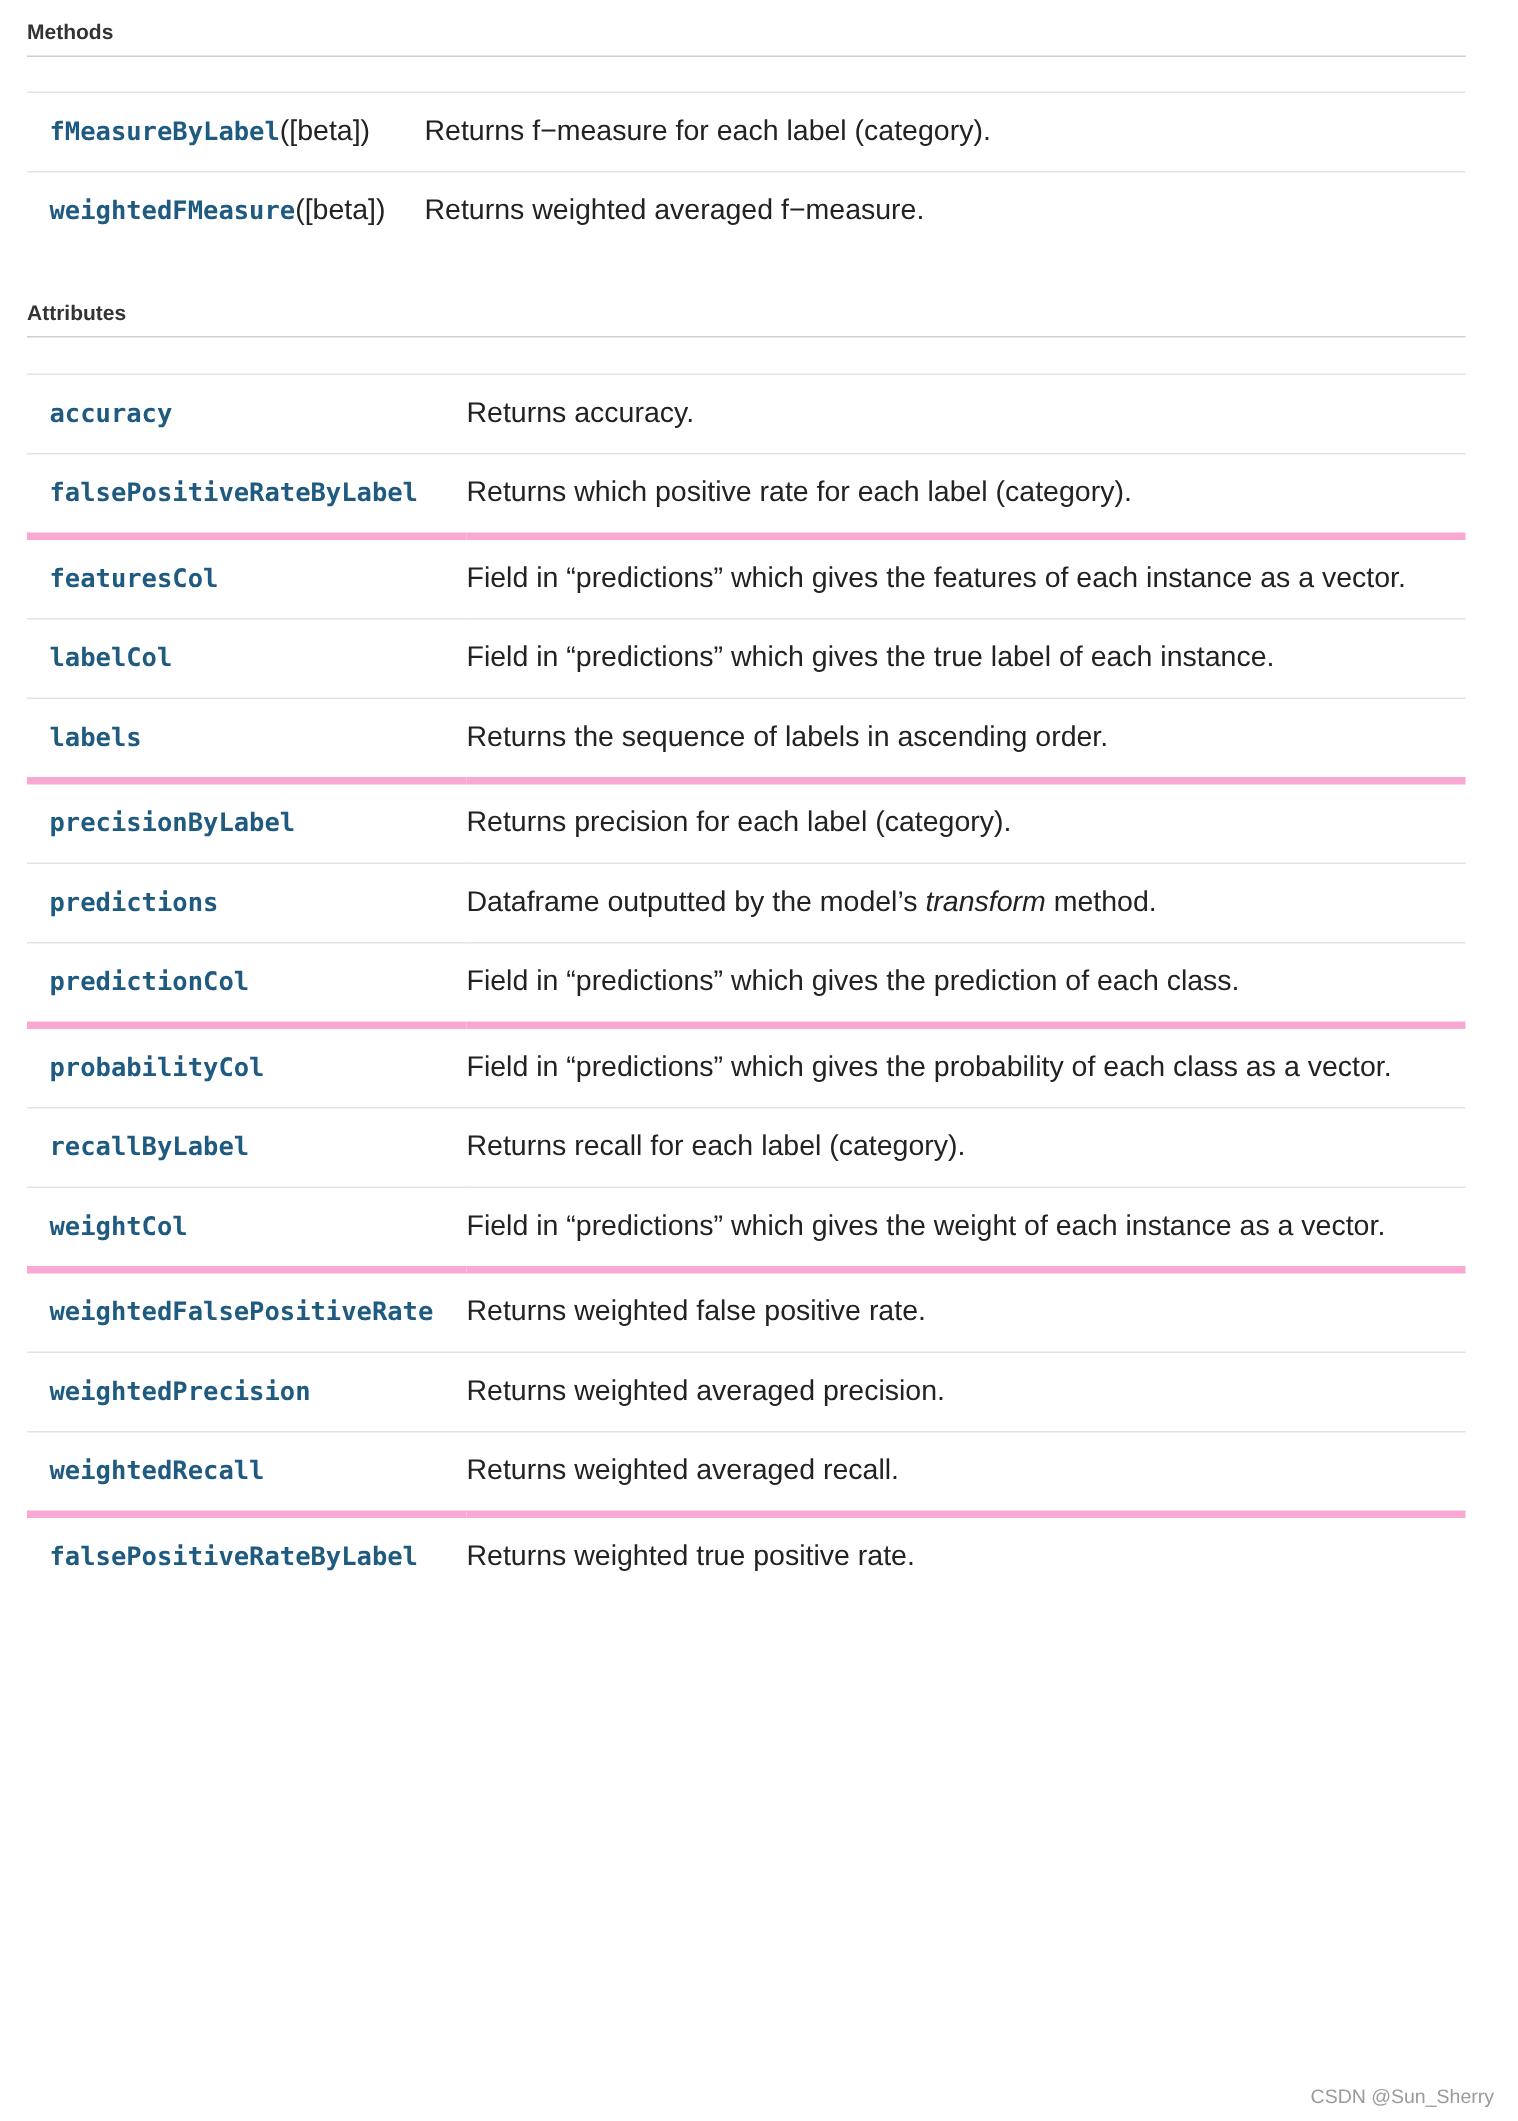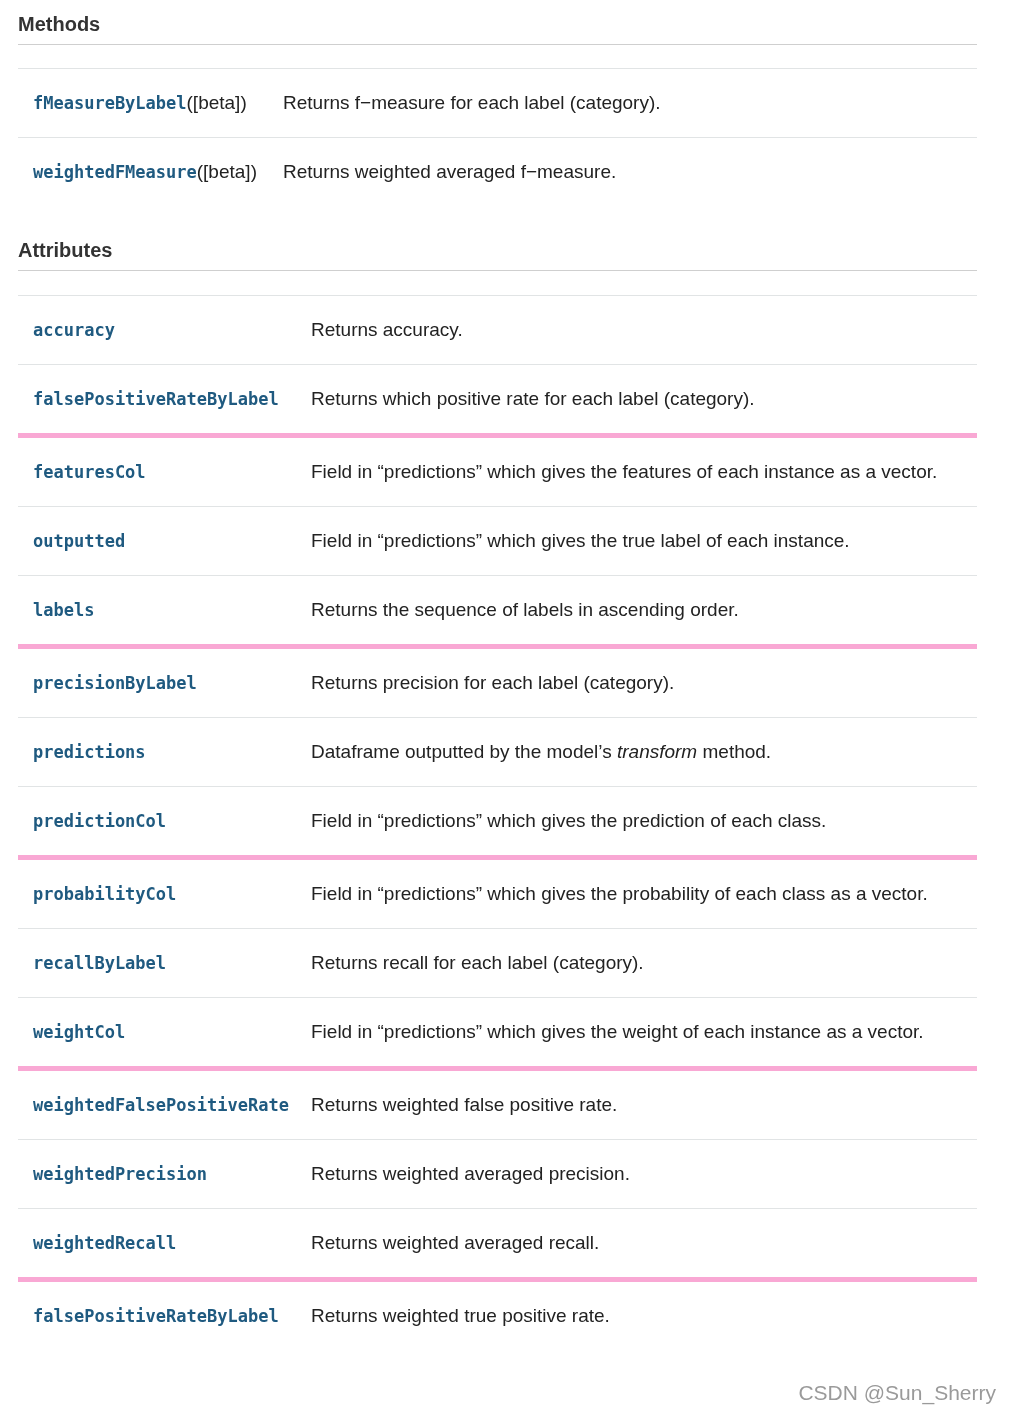--- a/index.html
+++ b/index.html
@@ -1,31 +1,31 @@
 <!DOCTYPE html>
 <html><head>
 <meta charset="utf-8">
 <style>
   html, body { margin:0; padding:0; background:#ffffff; }
   body { width:1012px; height:1414px; position:relative; overflow:hidden;
          font-family:"Liberation Sans","DejaVu Sans",sans-serif; color:#222; }
   .wrap { position:absolute; left:18px; top:0; width:959px; }
-  .section-title { font-size:20px; color:#333; margin:0; padding:13px 0 8px 0;
+  .section-title { font-size:14px; color:#333; margin:0; padding:13px 0 8px 0;
                    border-bottom:1px solid #cfcfcf; }
   table { border-collapse:collapse; width:959px; }
   tr { border-top:1px solid #e1e4e5; }
-  td { vertical-align:top; font-size:19px; line-height:38px; padding:15px 0 15px 0; }
+  td { vertical-align:top; font-size:19px; line-height:21px; padding:15px 0 15px 0; }
   td.name { padding-left:15px; }
   code { font-family:"DejaVu Sans Mono","Liberation Mono",monospace; font-weight:bold;
          color:#1f5a80; font-size:17px; }
   .args { font-family:"Liberation Sans",sans-serif; color:#222; }
   .methods td.name { width:250px; }
   .attrs td.name { width:278px; }
   .thick { border-top:5px solid #f9a8d4; }
-  .watermark { position:absolute; right:16px; bottom:9px; font-size:21px; color:#9a9a9a; }
+  .watermark { position:absolute; right:16px; bottom:9px; font-size:13px; color:#9a9a9a; }
   em { font-style:italic; }
 </style>
 </head>
 <body>
 
 <div class="wrap">
   <h3 class="section-title">Methods</h3>
   <div style="height:23px"></div>
   <table class="methods">
     <tbody>
@@ -51,21 +51,21 @@
         </tr>
     <tr>
           <td class="name"><a><code>falsePositiveRateByLabel</code></a></td>
           <td>Returns which positive rate for each label (category).</td>
         </tr>
     <tr class="thick">
           <td class="name"><a><code>featuresCol</code></a></td>
           <td>Field in “predictions” which gives the features of each instance as a vector.</td>
         </tr>
     <tr>
-          <td class="name"><a><code>outputted</code></a></td>
+          <td class="name"><a><code>labelCol</code></a></td>
           <td>Field in “predictions” which gives the true label of each instance.</td>
         </tr>
     <tr>
           <td class="name"><a><code>labels</code></a></td>
           <td>Returns the sequence of labels in ascending order.</td>
         </tr>
     <tr class="thick">
           <td class="name"><a><code>precisionByLabel</code></a></td>
           <td>Returns precision for each label (category).</td>
         </tr>

